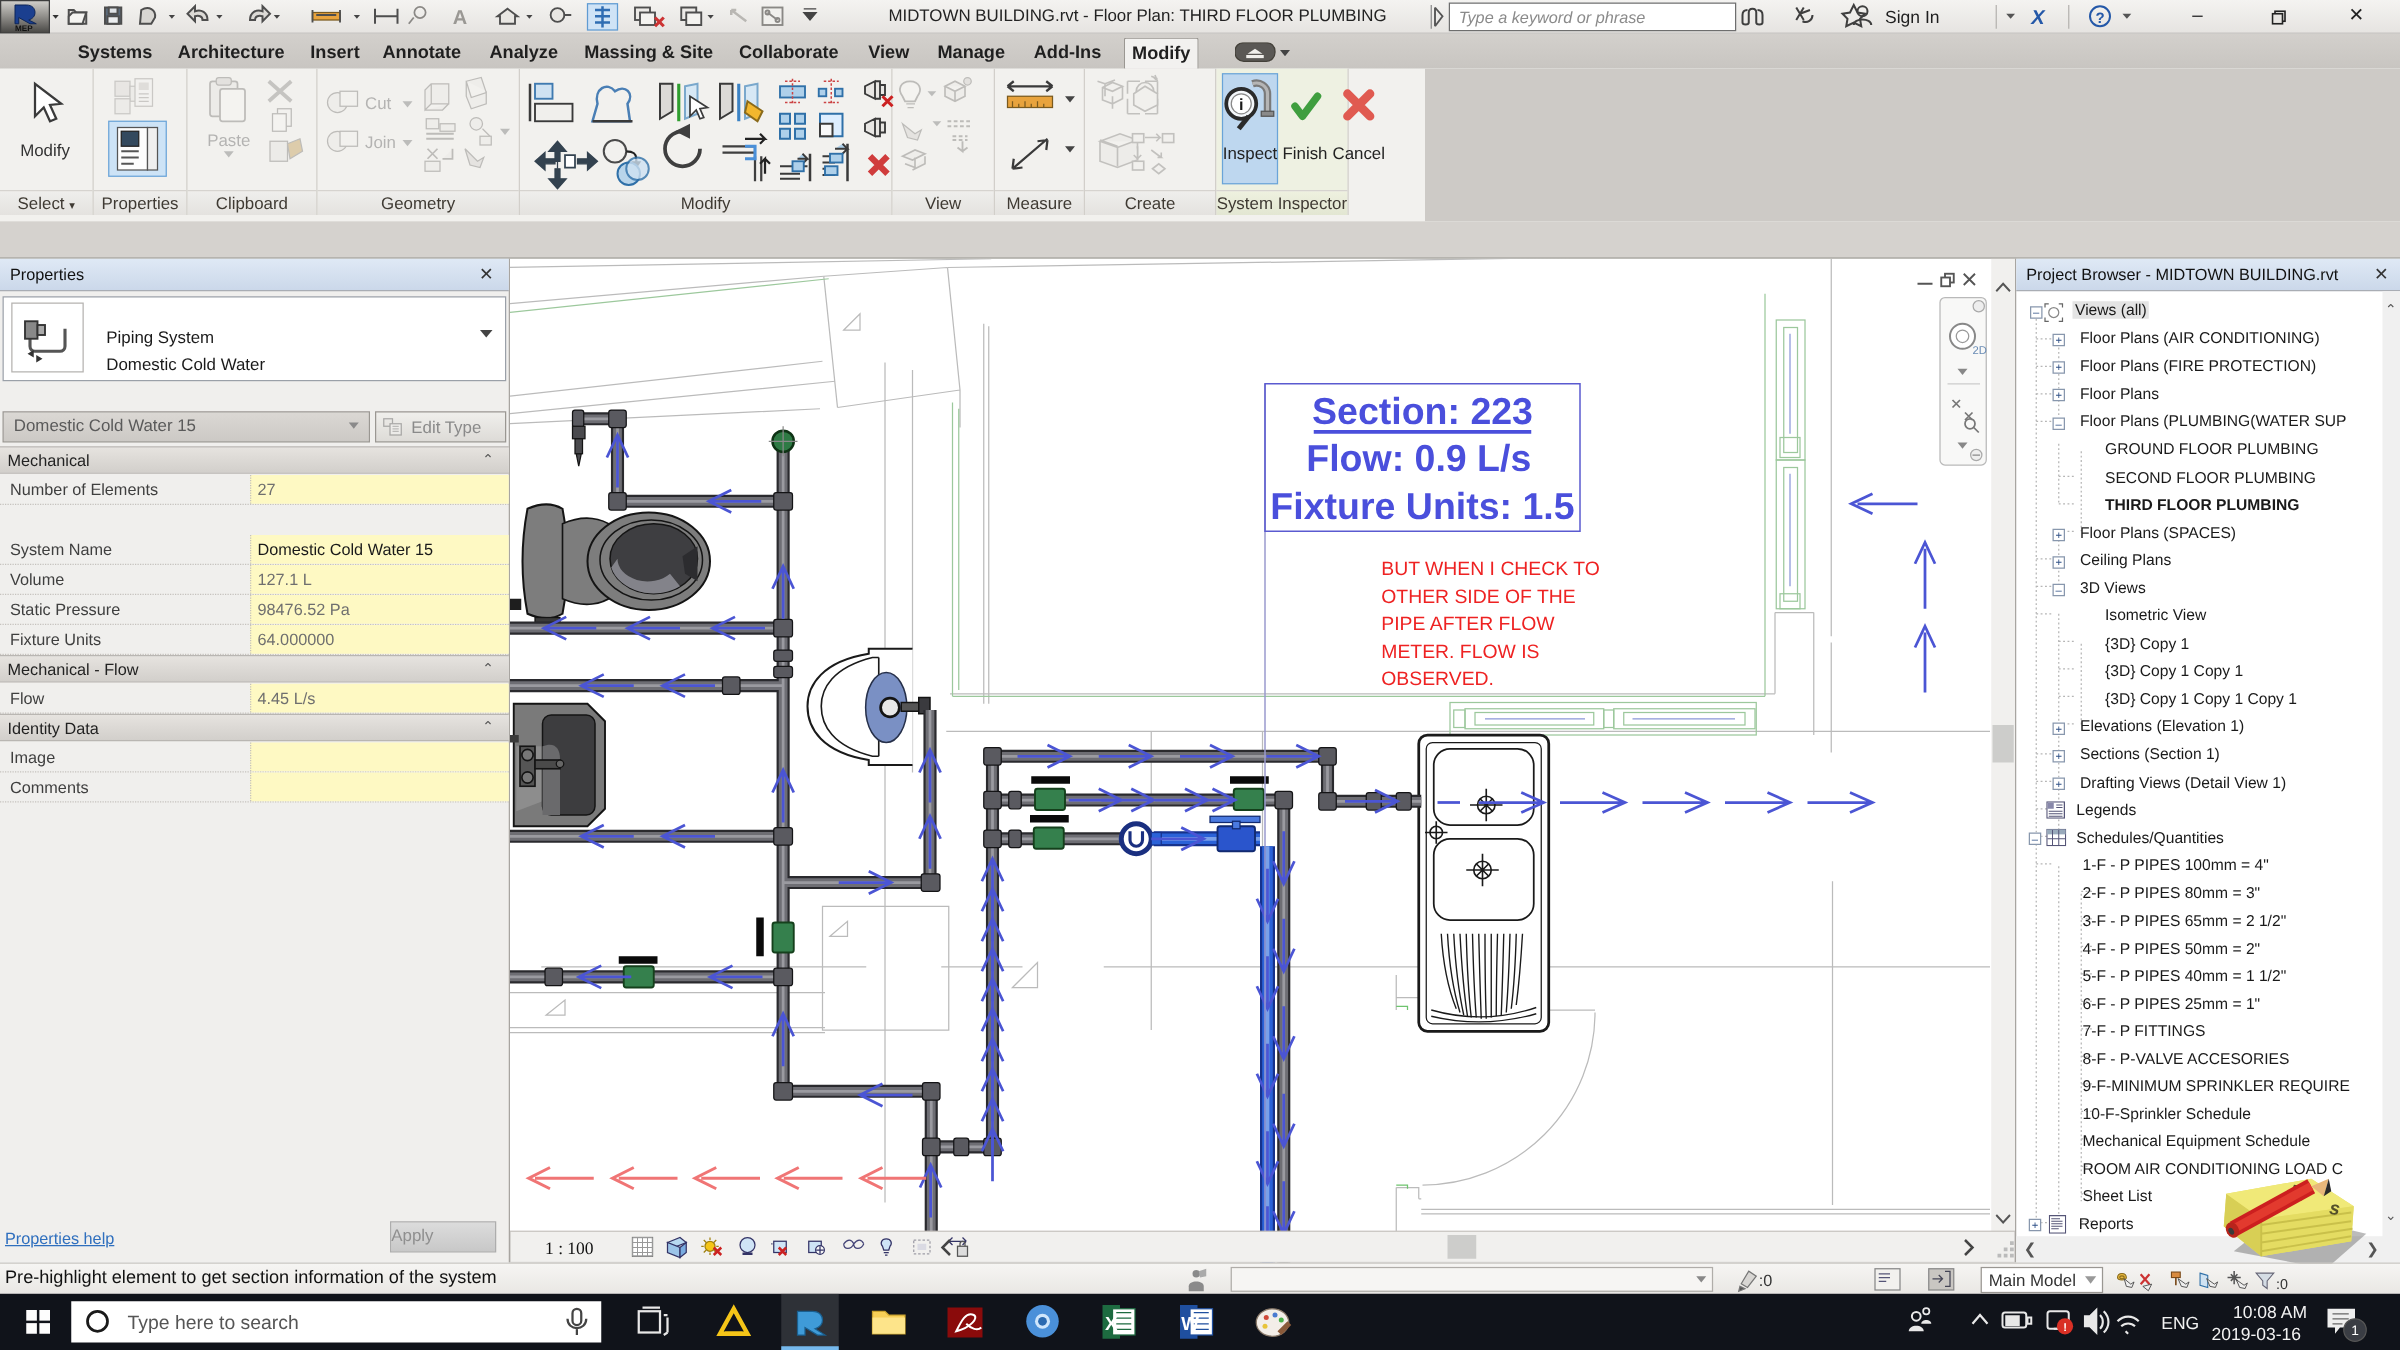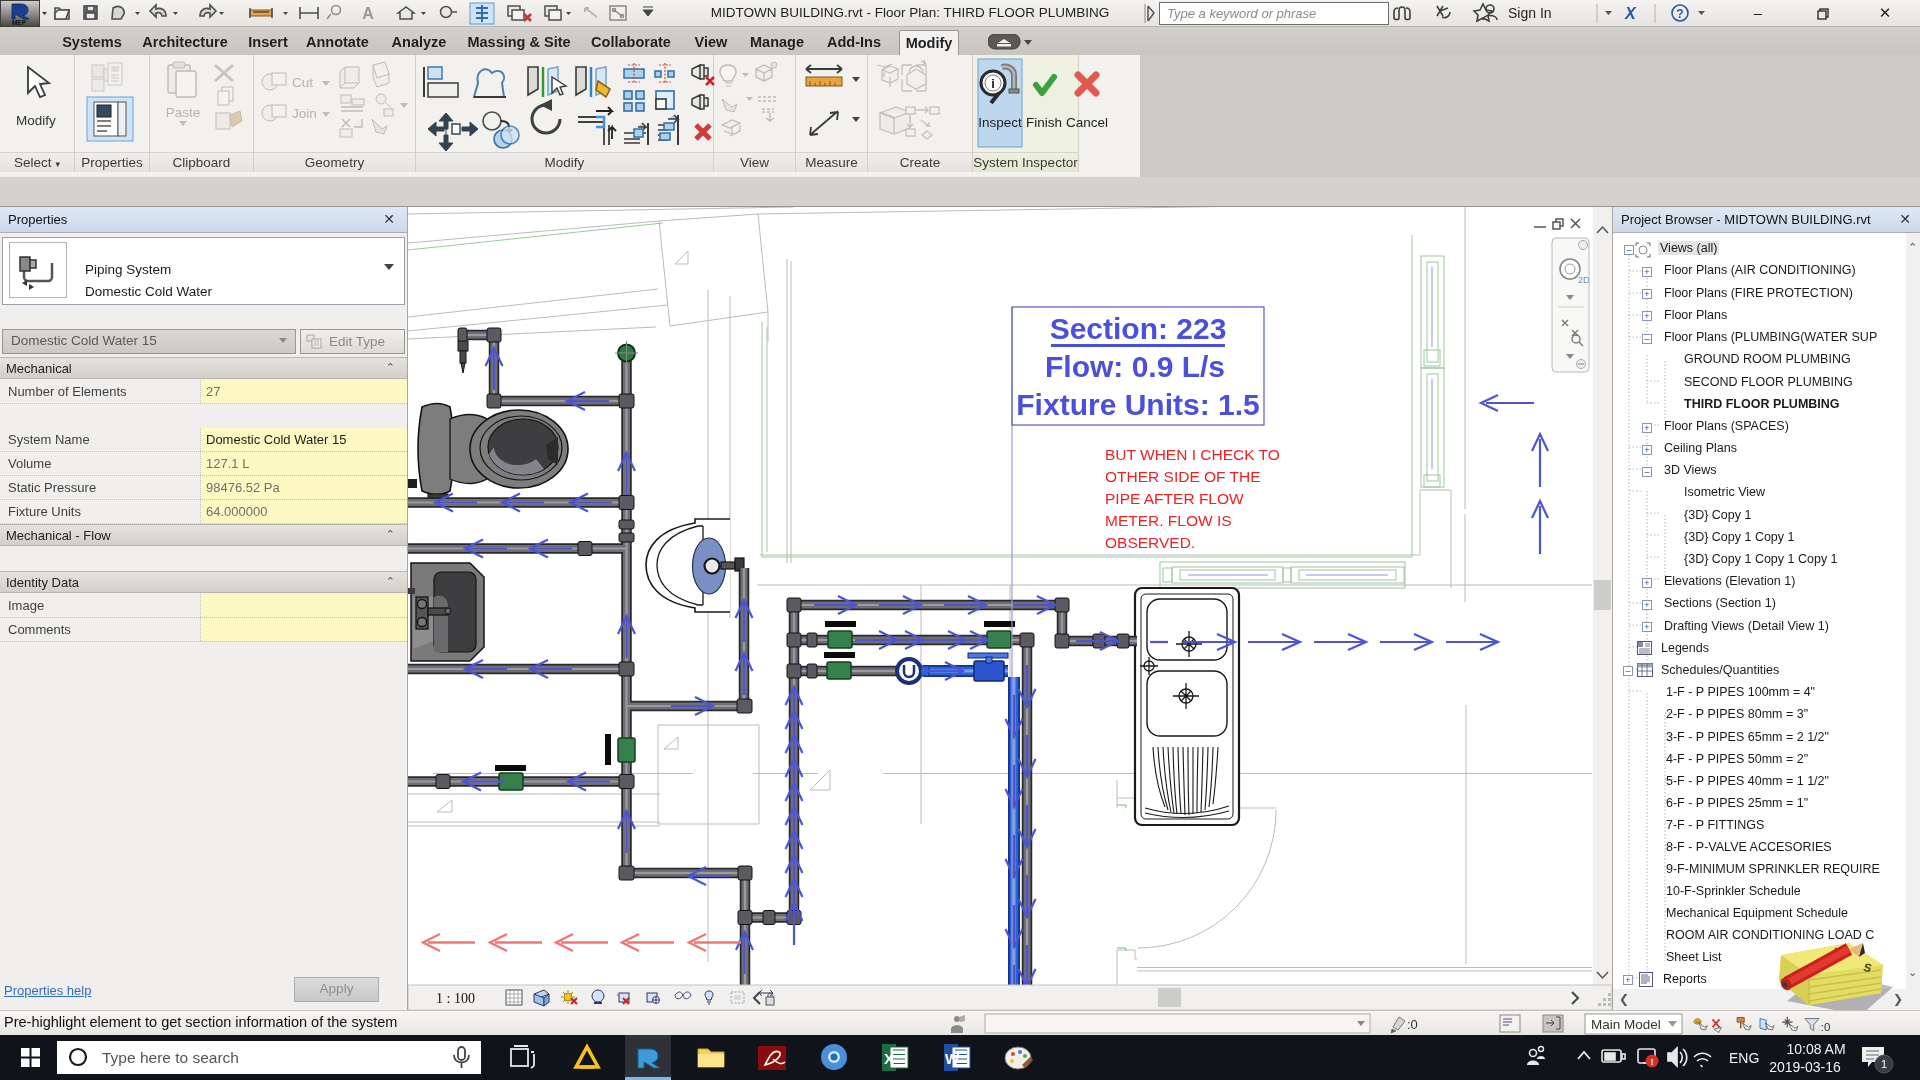--- a/index.html
+++ b/index.html
@@ -437,32 +437,36 @@
         </div>
       <div class="row" style="top:119px">
           <span class="lab">Static Pressure</span>
           <span class="val gv">98476.52 Pa</span>
         </div>
       <div class="row" style="top:143px">
           <span class="lab">Fixture Units</span>
           <span class="val gv">64.000000</span>
         </div>
       <div class="abs" style="left:0;top:167px;width:407px;height:22px;background:linear-gradient(#e6e3df,#d2cfcb);border-top:1px solid #b9b6b2;border-bottom:1px solid #b9b6b2;color:#222;padding:3px 0 0 6px">Mechanical - Flow<span style="position:absolute;right:12px;top:3px;color:#555;font-size:11px">⌃</span></div>
+      <div class="row" style="top:190px">
+          <span class="lab">Flow</span>
+          <span class="val gv">4.45 L/s</span>
+        </div>
       <div class="abs" style="left:0;top:214px;width:407px;height:22px;background:linear-gradient(#e6e3df,#d2cfcb);border-top:1px solid #b9b6b2;border-bottom:1px solid #b9b6b2;color:#222;padding:3px 0 0 6px">Identity Data<span style="position:absolute;right:12px;top:3px;color:#555;font-size:11px">⌃</span></div>
       <div class="row" style="top:237px">
           <span class="lab">Image</span>
           <span class="val"></span>
         </div>
       <div class="row" style="top:261px">
           <span class="lab">Comments</span>
           <span class="val"></span>
         </div>
     </div>
     <div class="abs" style="left:4px;top:776px;font-size:13px;color:#2f6fbe;text-decoration:underline">Properties help</div>
-    <div class="abs" style="left:294px;top:770px;width:85px;height:25px;background:linear-gradient(#dcdcdc,#c8c8c8);border:1px solid #adadad;color:#8f8f8f;font-size:13.5px;text-align:center;padding-top:3px">Apply</div>
+    <div class="abs" style="left:312px;top:770px;width:85px;height:25px;background:linear-gradient(#dcdcdc,#c8c8c8);border:1px solid #adadad;color:#8f8f8f;font-size:13.5px;text-align:left;padding-top:3px">Apply</div>
   </div>
   <div id="canvas">
   <svg width="1204" height="803" viewBox="0 0 1204 803">
     <style>
       .p1{stroke:#2a2a2e;stroke-width:10.5;fill:none}
       .p2{stroke:#6e6e74;stroke-width:7;fill:none}
       .p3{stroke:#9a9aa0;stroke-width:2.2;fill:none}
       .bp1{stroke:#16328c;stroke-width:12;fill:none}
       .bp2{stroke:#2a62d8;stroke-width:8.5;fill:none}
       .bp3{stroke:#7aa0e8;stroke-width:3;fill:none}
@@ -888,21 +892,21 @@
           </g>
         </svg>
       <div class="trow" style="top:56px;left:51px">Floor Plans (AIR CONDITIONING)</div>
         <span class="pm" style="left:29px;top:60px">+</span>
       <div class="trow" style="top:79px;left:51px">Floor Plans (FIRE PROTECTION)</div>
         <span class="pm" style="left:29px;top:82px">+</span>
       <div class="trow" style="top:100.5px;left:51px">Floor Plans</div>
         <span class="pm" style="left:29px;top:104px">+</span>
       <div class="trow" style="top:123px;left:51px">Floor Plans (PLUMBING(WATER SUP</div>
         <span class="pm" style="left:29px;top:127px">–</span>
-      <div class="trow" style="top:145px;left:71px">GROUND ROOM PLUMBING</div>
+      <div class="trow" style="top:145px;left:71px">GROUND FLOOR PLUMBING</div>
       <div class="trow" style="top:167.5px;left:71px">SECOND FLOOR PLUMBING</div>
       <div class="trow" style="top:189.5px;left:71px;font-weight:bold">THIRD FLOOR PLUMBING</div>
       <div class="trow" style="top:212px;left:51px">Floor Plans (SPACES)</div>
         <span class="pm" style="left:29px;top:216px">+</span>
       <div class="trow" style="top:234px;left:51px">Ceiling Plans</div>
         <span class="pm" style="left:29px;top:238px">+</span>
       <div class="trow" style="top:256px;left:51px">3D Views</div>
         <span class="pm" style="left:29px;top:260px">–</span>
       <div class="trow" style="top:278px;left:71px">Isometric View</div>
       <div class="trow" style="top:300.5px;left:71px">{3D} Copy 1</div>

